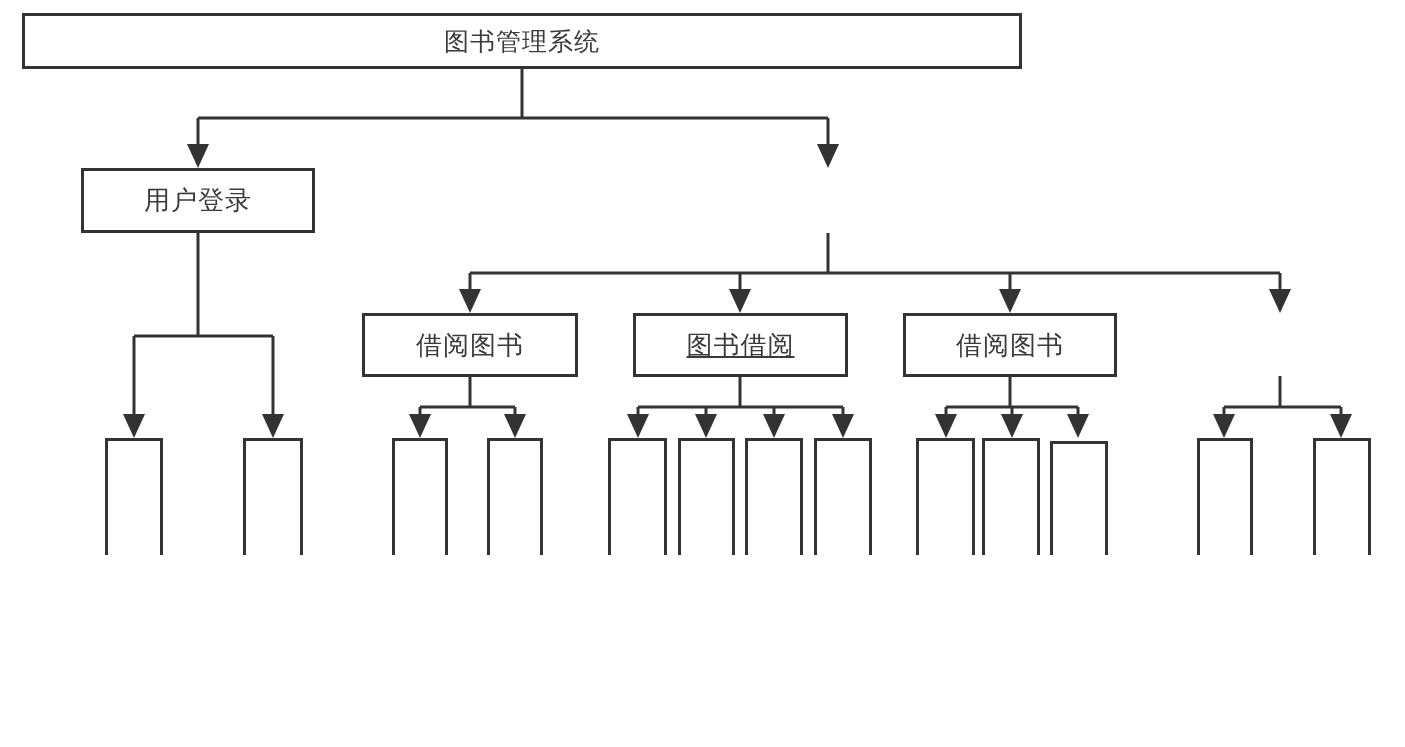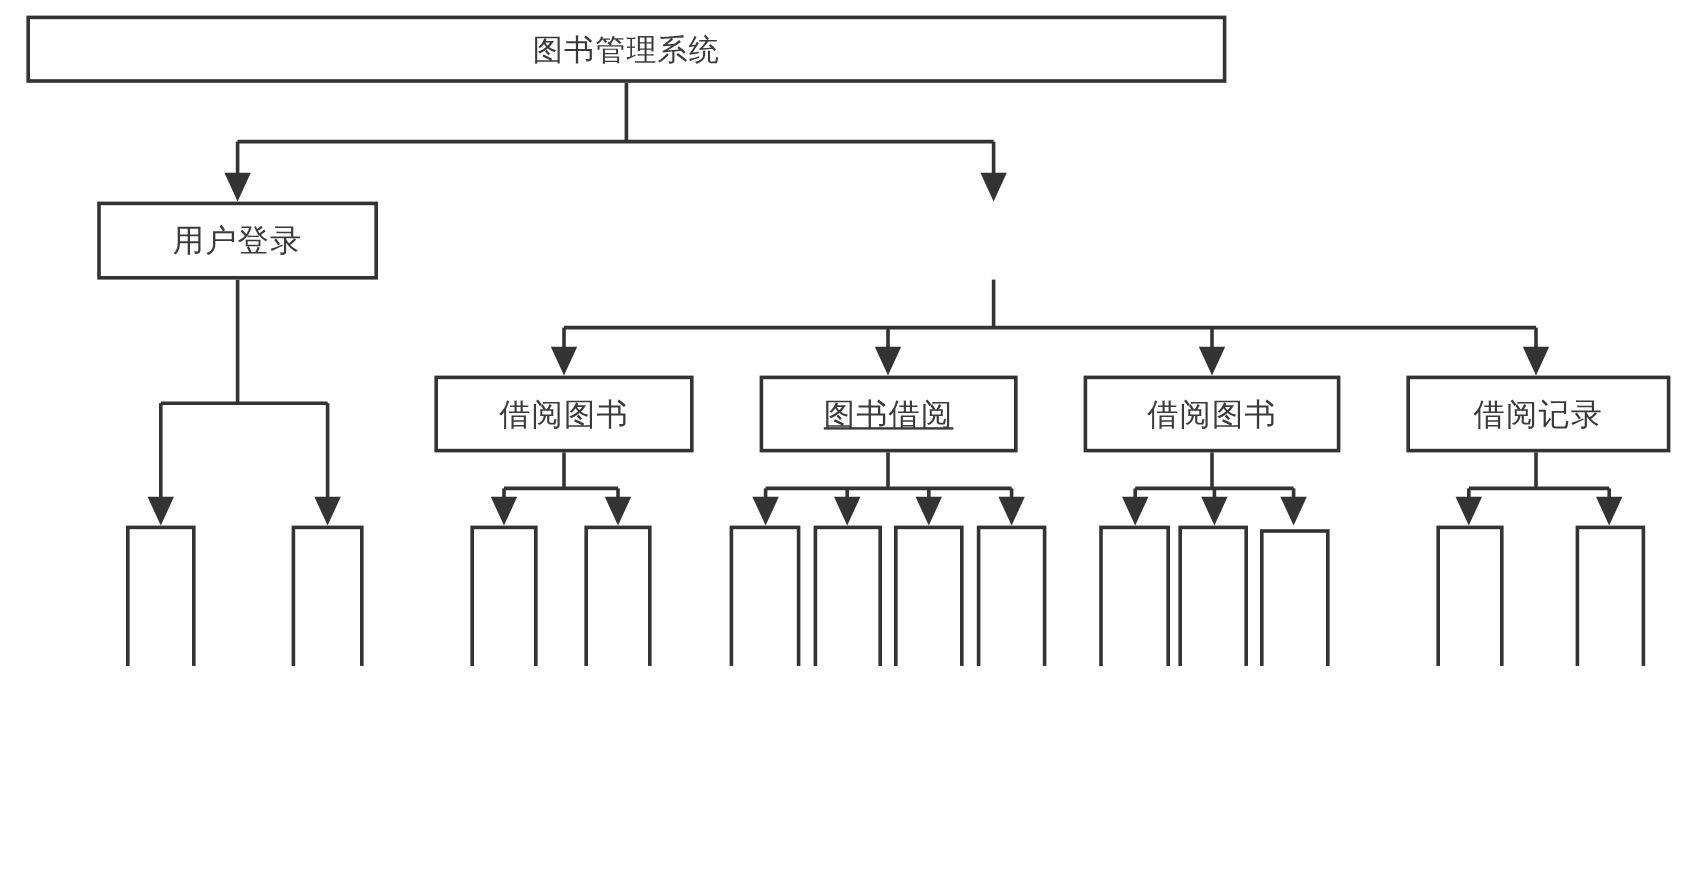--- a/index.html
+++ b/index.html
@@ -120,23 +120,20 @@
 
   <div class="box hbox" style="left:362px;top:313px;width:216px;height:64px;">
     <span>借阅图书</span>
   </div>
   <div class="box hbox" style="left:633px;top:313px;width:215px;height:64px;text-decoration:underline;">
     <span>图书借阅</span>
   </div>
   <div class="box hbox" style="left:903px;top:313px;width:214px;height:64px;">
     <span>借阅图书</span>
   </div>
-  <div class="box hbox" style="left:1172px;top:313px;width:220px;height:64px;">
-    <span>借阅记录</span>
-  </div>
 
   <div class="box vbox" style="left:105px;top:438px;width:58px;height:294px;">
     <span>用户登录</span>
   </div>
   <div class="box vbox" style="left:243px;top:438px;width:60px;height:294px;">
     <span>注销登录</span>
   </div>
 
   <div class="box vbox" style="left:392px;top:438px;width:56px;height:294px;">
     <span>查询图书</span>

